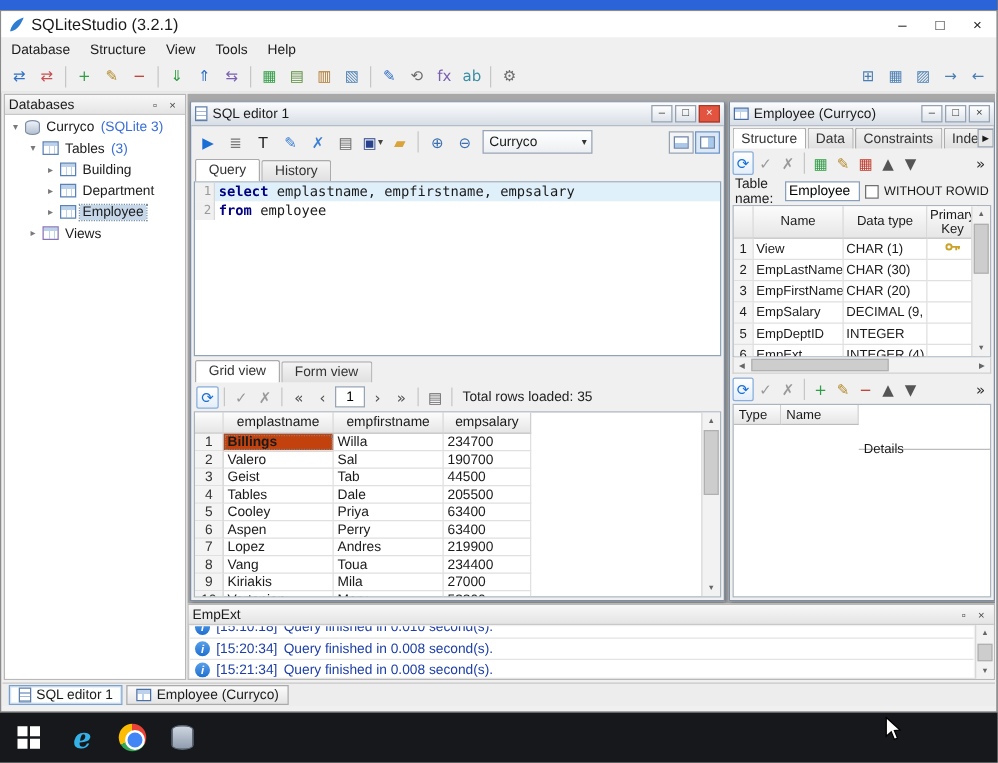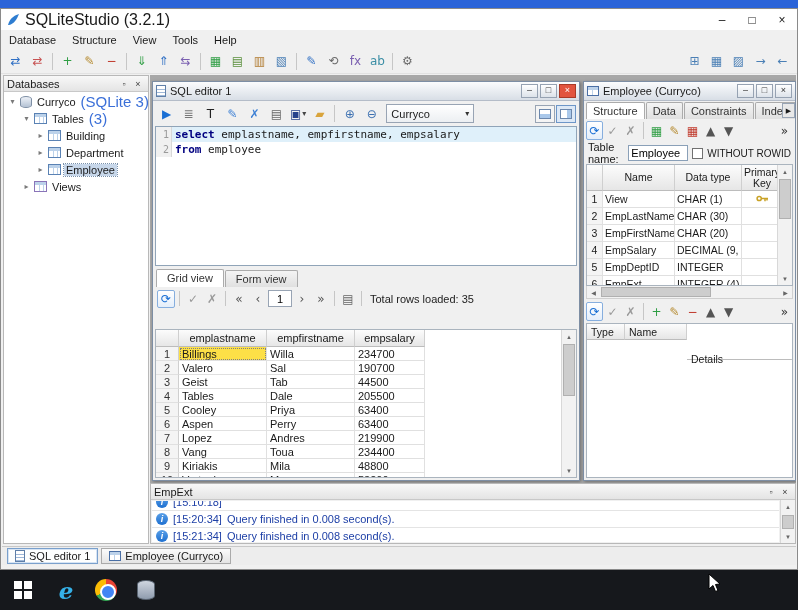--- a/index.html
+++ b/index.html
@@ -4,21 +4,21 @@
 <style>
   * { margin:0; padding:0; box-sizing:border-box; }
   html,body { width:798px; height:610px; }
   body { font-family:"Liberation Sans","DejaVu Sans",sans-serif; font-size:11px; color:#1a1a1a; background:#000; overflow:hidden; }
   .screen { position:relative; width:798px; height:610px; background:#d8d8d8; }
   .top-strip { position:absolute; left:0; top:0; width:798px; height:8px; background:#2b64d8; }
 
   .app-window { position:absolute; left:0; top:8px; width:798px; height:562px; background:#f0f0f0; border:1px solid #8a8a8a; }
   .titlebar { height:21px; background:#fff; display:flex; align-items:center; padding-left:5px; gap:5px; }
   .app-icon { width:14px; height:14px; flex:none; }
-  .title-text { font-size:16px; flex:1; }
+  .title-text { font-size:13px; flex:1; }
   .win-controls { display:flex; height:100%; }
   .win-btn { width:30px; height:100%; display:flex; align-items:center; justify-content:center; font-size:12px; color:#222; }
 
   .menubar { height:19px; display:flex; align-items:center; background:#f0f0f0; }
   .menu-item { padding:0 8px; height:100%; display:flex; align-items:center; }
 
   .main-toolbar { height:25px; display:flex; align-items:center; padding:0 4px; gap:1px; background:#f0f0f0; border-bottom:1px solid #e2e2e2; }
   .tb-btn { width:21px; height:21px; display:inline-flex; align-items:center; justify-content:center; border-radius:2px; flex:none; }
   .tb-btn.wide { width:auto; padding:0 2px; }
   .tb-glyph { font-size:12px; line-height:1; font-family:"DejaVu Sans",sans-serif; }
@@ -31,21 +31,21 @@
   .dock-header { height:16px; background:linear-gradient(#f8f8f8,#e4e4e4); border-bottom:1px solid #c8c8c8; display:flex; align-items:center; padding:0 3px; flex:none; }
   .dock-title { flex:1; }
   .dock-btn { width:14px; height:13px; display:flex; align-items:center; justify-content:center; font-size:9px; color:#444; }
   .filter-input { height:18px; margin:1px; border:1px solid #9eb6ce; padding:0 3px; font-size:11px; font-family:inherit; flex:none; }
   .filter-input::placeholder { color:#9a9a9a; }
   .tree { flex:1; background:#fff; overflow:hidden; padding-top:1px; }
   .tree-row { height:17px; display:flex; align-items:center; gap:3px; white-space:nowrap; }
   .tree-exp { width:9px; font-size:8px; color:#7a7a7a; text-align:center; flex:none; }
   .tree-icon { flex:none; }
   .tree-label { padding:0 2px; }
-  .tree-suffix { color:#3a6fd8; font-size:15px; }
+  .tree-suffix { color:#3a6fd8; font-size:11px; }
   .tree-row.selected .tree-label { background:#c7d7ea; outline:1px dotted #7a92ac; }
 
   .icon-database { width:12px; height:12px; background:linear-gradient(#eef2f8,#b4c2d4); border:1px solid #7d8ea4; border-radius:6px/3px; }
   .icon-tables-folder, .icon-table, .icon-views-folder {
     width:13px; height:11px; background:#fff; border:1px solid #5a82b4;
     background-image:linear-gradient(#bcd2ea 0 3px, transparent 3px),
       linear-gradient(90deg, transparent 0 4px, #bcd2ea 4px 5px, transparent 5px 8px, #bcd2ea 8px 9px, transparent 9px);
   }
   .icon-views-folder { border-color:#8a74b8; }
   .icon-doc { width:10px; height:12px; background:#fff; border:1px solid #5f7fa8; flex:none;
@@ -91,21 +91,21 @@
   .total-label { margin-left:4px; color:#222; white-space:nowrap; }
 
   .results-grid { position:absolute; left:2px; right:2px; top:247px; bottom:2px; background:#fff; border:1px solid #aab4be; overflow:hidden; }
   .rg-table { position:absolute; left:0; top:0; right:15px; bottom:0; }
   .rg-row { display:flex; height:14px; }
   .rg-row.rg-head { height:17px; }
   .rg-cell { flex:none; width:88px; border-right:1px solid #e0e0e0; border-bottom:1px solid #e0e0e0; padding:0 3px; line-height:14px; overflow:hidden; white-space:nowrap; font-size:11px; }
   .rg-row .rg-cell:nth-child(4) { width:70px; }
   .rg-head .rg-cell { background:linear-gradient(#fcfcfc,#e6e6e6); border-right-color:#cfcfcf; border-bottom-color:#bcbcbc; text-align:center; line-height:17px; }
   .rg-num { width:23px !important; background:#f4f4f4; text-align:center; border-right-color:#cfcfcf; color:#333; }
-  .rg-cell.sel { background:#fde047; outline:1px dotted #808080; outline-offset:-2px; }
+  .rg-cell.sel { background:#c2410c; outline:1px dotted #808080; outline-offset:-2px;font-weight:bold; }
 
   .vscroll { position:absolute; top:0; right:0; bottom:0; width:15px; background:#f2f2f2; border-left:1px solid #d8d8d8; }
   .vs-btn { height:13px; display:flex; align-items:center; justify-content:center; font-size:6px; color:#666; }
   .vs-btn.down { position:absolute; bottom:0; left:0; right:0; }
   .vs-thumb { position:absolute; left:1px; right:1px; background:#cdcdcd; border:1px solid #b0b0b0; }
 
   .emp-tabs { height:18px; display:flex; align-items:flex-end; padding-left:2px; position:relative; overfl
 ow:hidden; overflow:hidden; }
   .emp-tabs .tab { padding:2px 6px; }
   .emp-tabs-inner { display:flex; align-items:flex-end; overflow:hidden; flex:1; }
@@ -361,20 +361,24 @@
             <span class="combo-arrow">▾</span>
           </span>
           <span class="tb-spacer"></span>
           <span class="layout-toggle lt-below">
               <i></i>
             </span>
           <span class="layout-toggle lt-right active">
               <i></i>
             </span>
         </div>
+        <div class="editor-tabs" id="sql-tabs">
+            <span class="tab active">Query</span>
+            <span class="tab">History</span>
+          </div>
         <div class="editor" id="sql-code">
             <div class="ed-line current">
               <span class="ed-gutter">1</span>
               <span class="ed-code"><span class="kw">select</span> emplastname, empfirstname, empsalary</span>
             </div>
             <div class="ed-line">
               <span class="ed-gutter">2</span>
               <span class="ed-code"><span class="kw">from</span> employee</span>
             </div>
           </div>
@@ -467,21 +471,21 @@
               <div class="rg-row">
                 <span class="rg-cell rg-num">8</span>
                 <span class="rg-cell">Vang</span>
                 <span class="rg-cell">Toua</span>
                 <span class="rg-cell">234400</span>
               </div>
               <div class="rg-row">
                 <span class="rg-cell rg-num">9</span>
                 <span class="rg-cell">Kiriakis</span>
                 <span class="rg-cell">Mila</span>
-                <span class="rg-cell">48800</span>
+                <span class="rg-cell">27000</span>
               </div>
               <div class="rg-row">
                 <span class="rg-cell rg-num">10</span>
                 <span class="rg-cell">Vartanian</span>
                 <span class="rg-cell">Mary</span>
                 <span class="rg-cell">53200</span>
               </div>
             </div>
           <div class="vscroll">
             <div class="vs-btn">▲</div>
@@ -650,20 +654,21 @@
       <div class="dock-header">
         <span class="dock-title">EmpExt</span>
         <span class="dock-btn">▫</span>
         <span class="dock-btn">×</span>
       </div>
       <div class="status-body">
         <div class="msgs" id="status-msgs">
             <div class="status-msg">
               <span class="info-icon">i</span>
               <span class="msg-time">[15:10:18]</span>
+              <span class="msg-text">Query finished in 0.010 second(s).</span>
             </div>
             <div class="status-msg">
               <span class="info-icon">i</span>
               <span class="msg-time">[15:20:34]</span>
               <span class="msg-text">Query finished in 0.008 second(s).</span>
             </div>
             <div class="status-msg">
               <span class="info-icon">i</span>
               <span class="msg-time">[15:21:34]</span>
               <span class="msg-text">Query finished in 0.008 second(s).</span>

